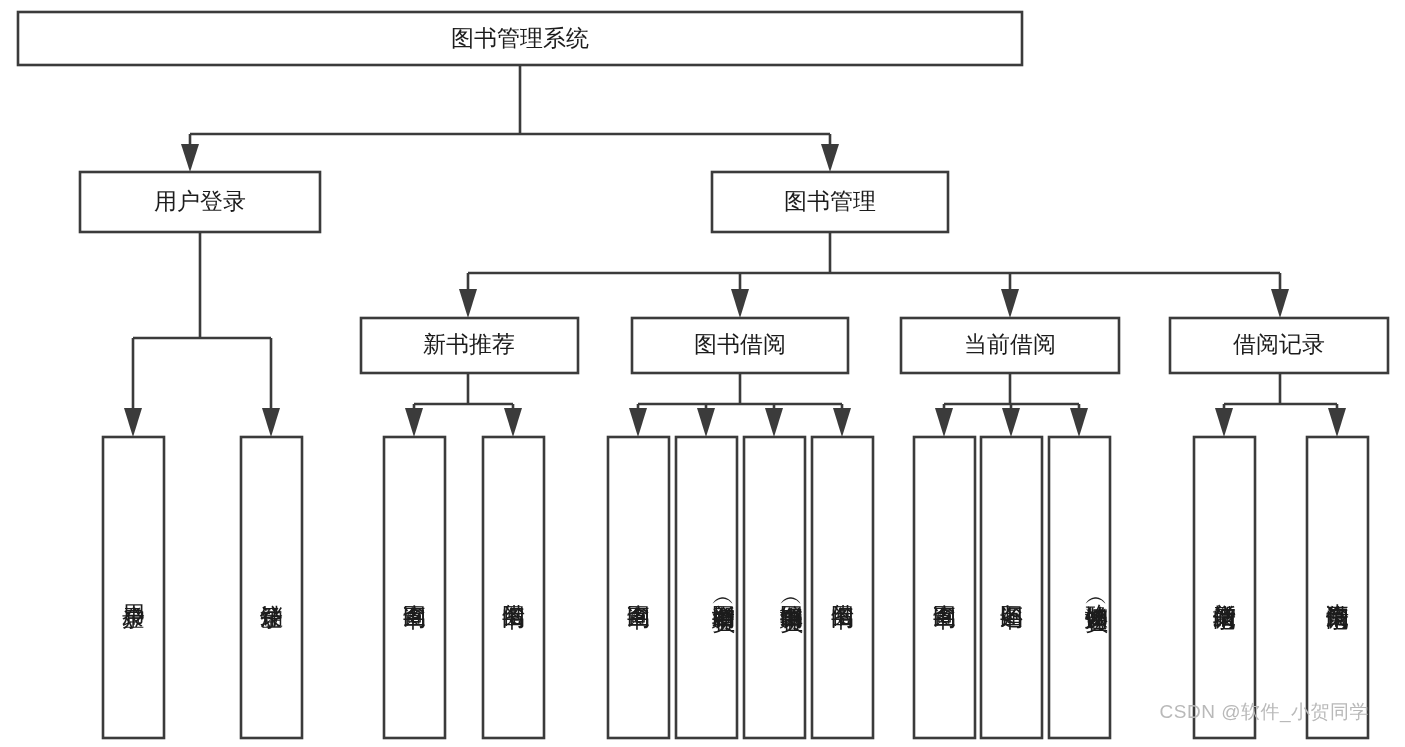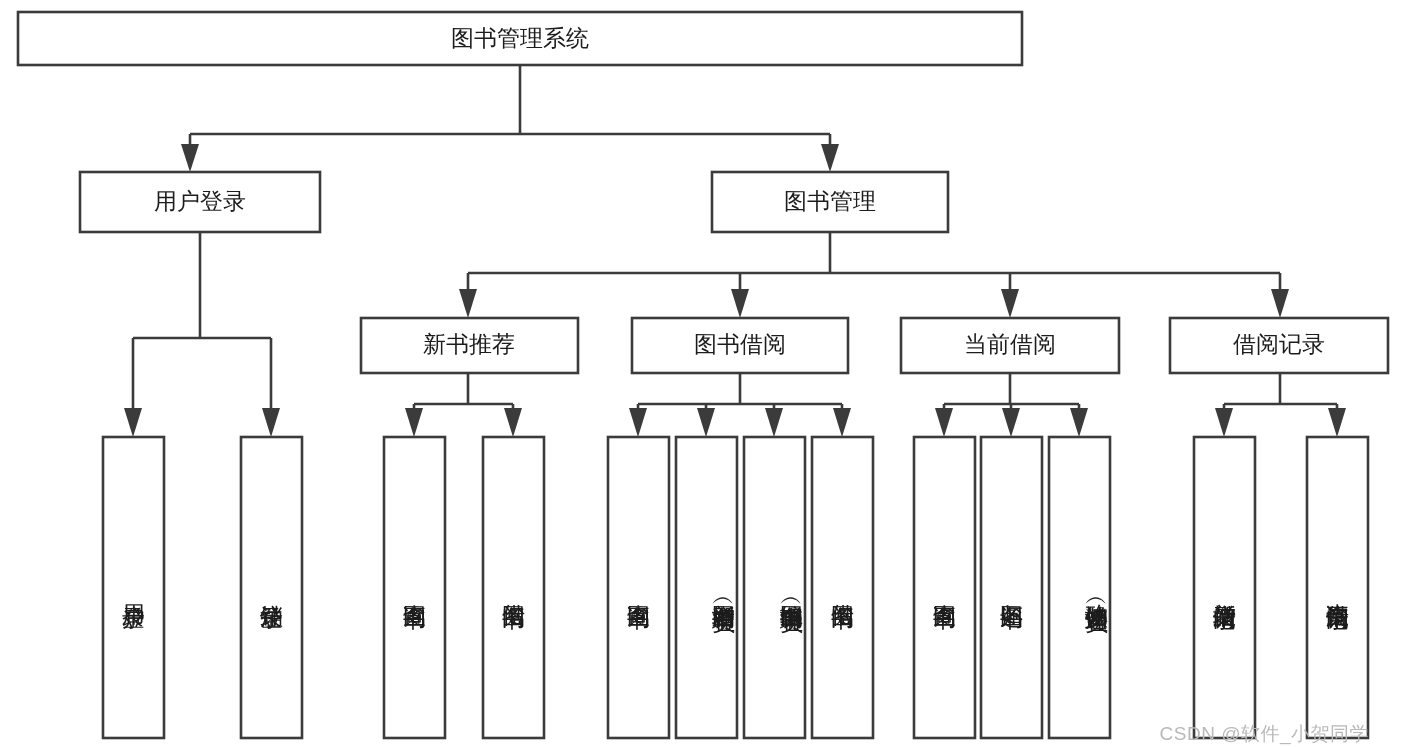--- a/index.html
+++ b/index.html
@@ -61,21 +61,21 @@
     display: flex;
     align-items: center;
     justify-content: center;
     white-space: nowrap;
     letter-spacing: 1px;
     pointer-events: none;
   }
   .watermark {
     position: absolute;
     right: 8px;
-    bottom: 0;
+    bottom: 22px;
     font-family: "Liberation Sans", "DejaVu Sans", sans-serif;
     font-size: 19px;
     color: #b9b9b9;
     letter-spacing: 0.5px;
     white-space: nowrap;
   }
 </style>
 </head>
 <body>
 

